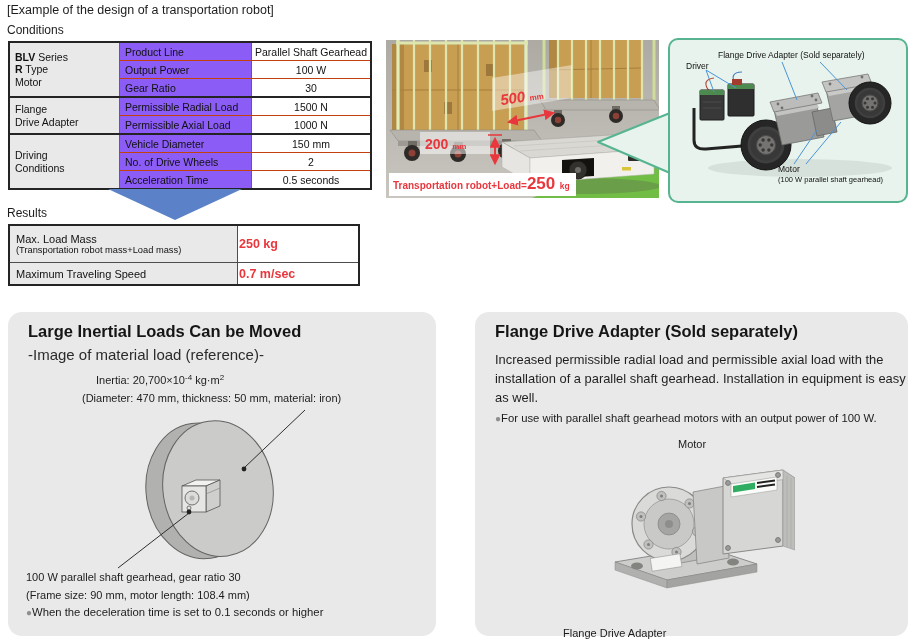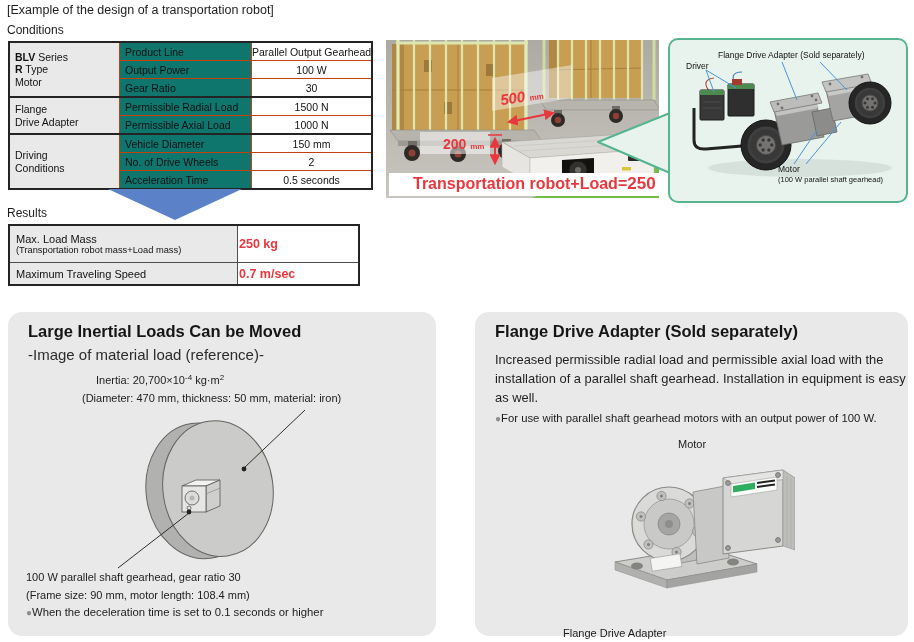--- a/index.html
+++ b/index.html
@@ -11,43 +11,43 @@
   #root{position:relative;width:914px;height:642px;background:#fff;overflow:hidden;}
 
   .page-title{position:absolute;left:7px;top:3px;font-size:12.5px;color:#1c1c1c;}
   .sec-label{position:absolute;font-size:12px;color:#1c1c1c;}
   .cond-label{left:7px;top:23px;}
   .res-label{left:7px;top:206px;}
 
   table.cond{position:absolute;left:8px;top:41px;border-collapse:collapse;border:2px solid #242424;font-size:10.5px;color:#111;}
   table.cond td{border:1px solid #c2410c;height:17px;padding:0;}
   table.cond td.g{width:101px;background:var(--panel-gray);padding:1px 3px 1px 5px;line-height:12.5px;vertical-align:middle;}
-  table.cond td.p{width:126px;padding-left:5px;white-space:nowrap;background:#0f766e;}
+  table.cond td.p{width:126px;padding-left:5px;white-space:nowrap;background:#8b5cf6;}
   table.cond td.v{width:118px;text-align:center;white-space:nowrap;background:#fff;}
   table.cond tr.gsep td{border-top:2px solid #242424;}
 
   table.res{position:absolute;left:8px;top:224px;border-collapse:collapse;border:2px solid #242424;color:#111;}
   table.res td{border:1px solid #4d4d4d;}
   table.res td.rname{width:221px;background:var(--panel-gray);padding:2px 0 2px 6px;}
   table.res td.rval{width:118px;text-align:left;font-weight:bold;color:var(--red);font-size:12.5px;}
   table.res tr.r1 td{height:32px;}
   table.res tr.r2 td{height:17px;margin-top:16px;}
   .rn{font-size:11px;}
   .rs{font-size:9.3px;}
 
   .down-arrow{position:absolute;left:108px;top:189px;width:0;height:0;
     border-left:67px solid transparent;border-right:67px solid transparent;border-top:31px solid var(--blue);}
 
   .photo{position:absolute;left:386px;top:40px;width:273px;height:158px;overflow:hidden;}
   .photo svg{display:block;}
   .dim500{position:absolute;left:114px;top:49px;color:var(--red);font-weight:bold;font-style:italic;font-size:15px;line-height:1;transform:rotate(-9deg);white-space:nowrap;}
-  .dim200{position:absolute;left:57px;top:97px;color:var(--red);font-weight:bold;font-size:14px;line-height:1;white-space:nowrap;}
+  .dim200{position:absolute;left:39px;top:97px;color:var(--red);font-weight:bold;font-size:14px;line-height:1;white-space:nowrap;}
   .unit{font-size:8px;font-style:normal;}
   .caption{position:absolute;left:3px;bottom:2px;background:#fff;padding:1px 6px 2px 4px;color:var(--red);font-weight:bold;white-space:nowrap;}
-  .c-pre{font-size:16px;margin-left:20px;}
+  .c-pre{font-size:10px;}
   .c-val{font-size:17px;}
   .c-unit{font-size:8.5px;}
 
   .pointer{position:absolute;left:596px;top:111px;width:76px;height:64px;}
 
   .gpanel{position:absolute;left:668px;top:38px;width:240px;height:165px;box-sizing:border-box;
     border:2px solid var(--green-border);border-radius:10px;background:var(--green-bg);}
   .gpanel .lbl{position:absolute;font-size:8.5px;color:#111;white-space:nowrap;}
   .lbl-driver{left:16px;top:21px;}
   .lbl-adapter{left:48px;top:10px;}
@@ -86,21 +86,21 @@
 
   <table class="cond">
     <tbody>
         <tr>
       <td class="g" rowspan="3">
         <div><b>BLV</b><span> Series</span></div>
         <div><b>R</b><span> Type</span></div>
         <div><b></b><span>Motor</span></div>
       </td>
       <td class="p">Product Line</td>
-      <td class="v">Parallel Output Gearhead</td>
+      <td class="v">Parallel Shaft Gearhead</td>
     </tr>
     <tr>
       <td class="p">Output Power</td>
       <td class="v">100 W</td>
     </tr>
     <tr>
       <td class="p">Gear Ratio</td>
       <td class="v">30</td>
     </tr>
     <tr class="gsep">

